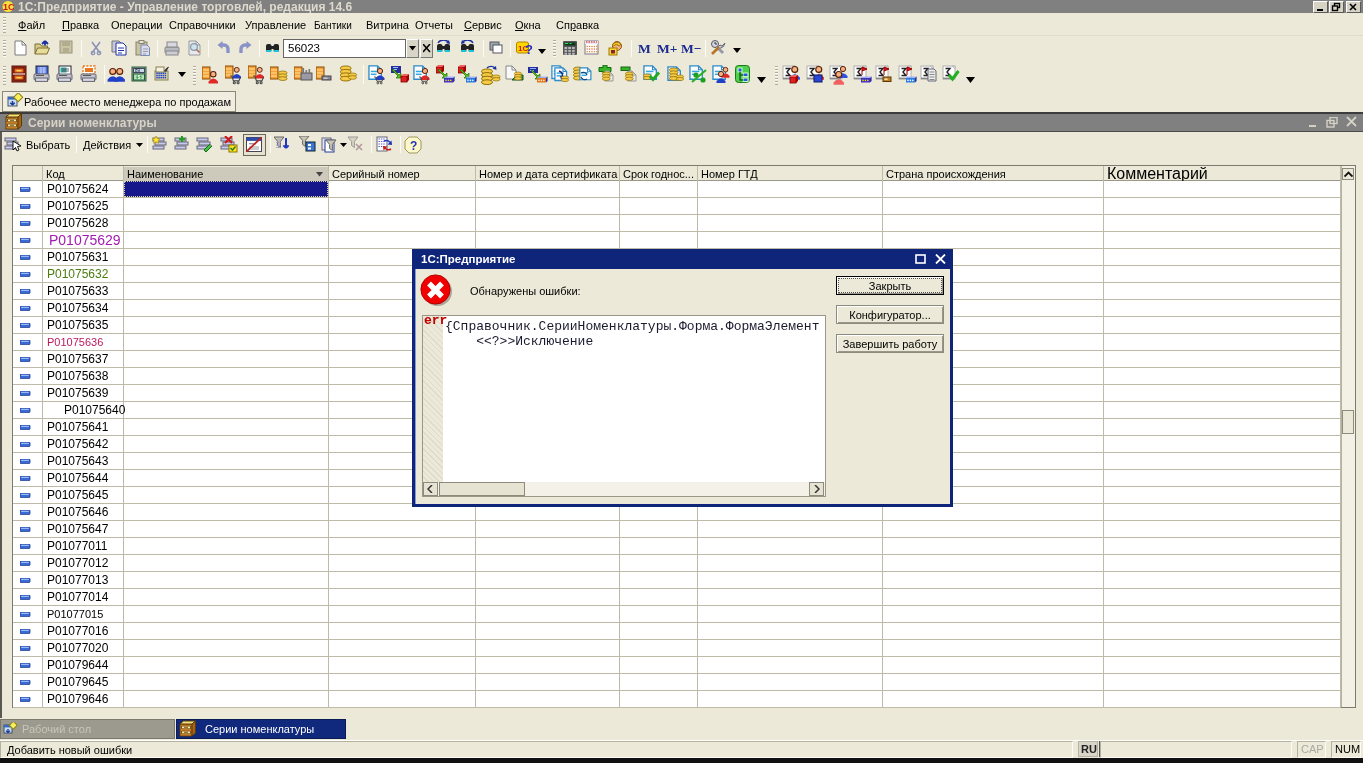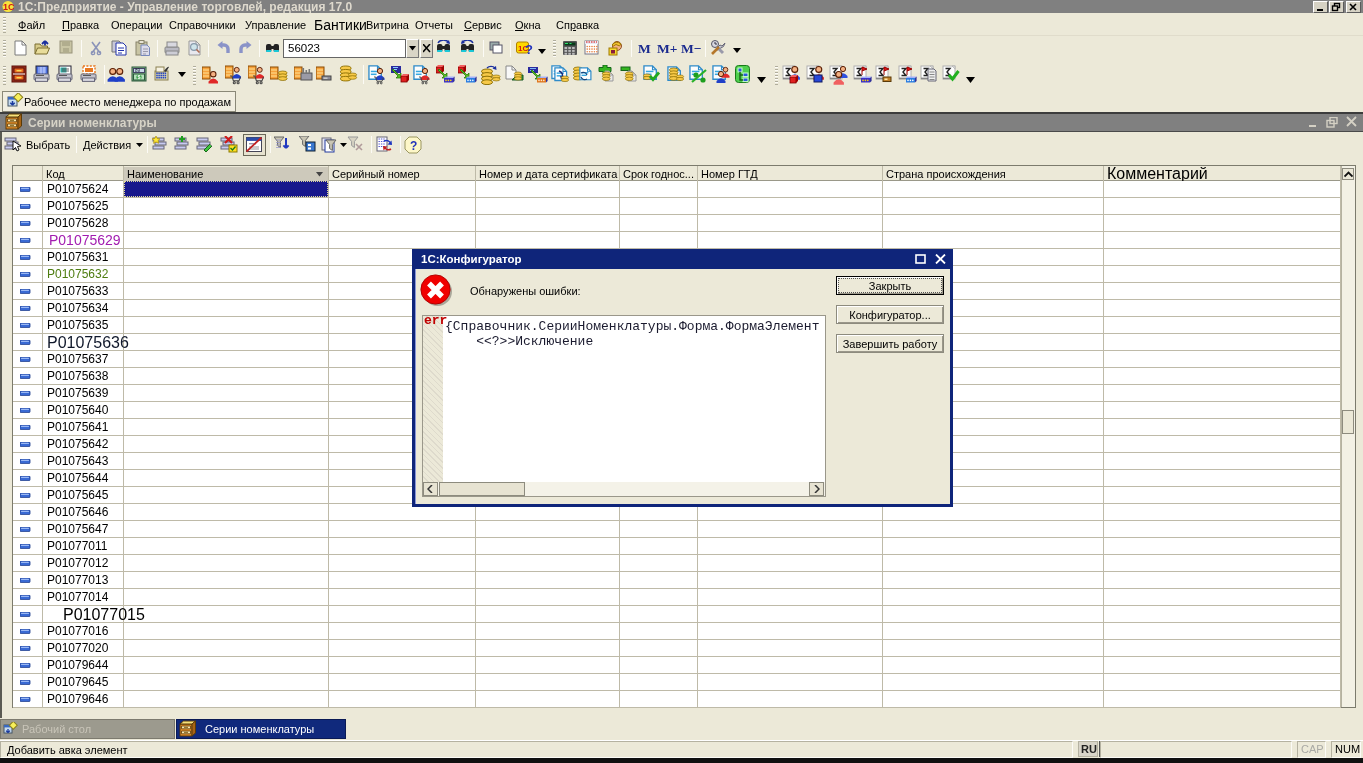--- a/index.html
+++ b/index.html
@@ -3,42 +3,42 @@
 html,body{margin:0;padding:0}body{width:1363px;height:763px;overflow:hidden;background:#ece9d8;font-family:"Liberation Sans",sans-serif;position:relative}
 div,span{box-sizing:border-box}
 .sep{position:absolute;width:1px;background:#b8b5a4;border-right:1px solid #fcfbf6}
 .grip{position:absolute;width:3px;background-image:repeating-linear-gradient(#b0ad9c 0 1px,#fdfcf8 1px 2px, #ece9d8 2px 3px)}
 </style></head><body>
 <div style="position:absolute;left:0;top:0;width:1363px;height:13px;background:#808080"></div>
 <svg style="position:absolute;left:2px;top:1px" width="12" height="11">
     <circle cx="6" cy="5.5" r="5.5" fill="#f7e23c"></circle>
     <text x="1" y="9" font-size="9" font-weight="bold" fill="#d01818">1C</text>
   </svg>
-<div style="position:absolute;left:18px;top:0px;width:800px;height:13px;color:#ded9cd;font-size:12px;font-weight:bold;line-height:14px">1С:Предприятие - Управление торговлей, редакция 17.0</div>
+<div style="position:absolute;left:18px;top:0px;width:800px;height:13px;color:#ded9cd;font-size:12px;font-weight:bold;line-height:14px">1С:Предприятие - Управление торговлей, редакция 14.6</div>
 <div style="position:absolute;left:1313px;top:1px;width:15px;height:12px;background:#d6d2c4;border:1px solid;border-color:#fff #5a5a5a #5a5a5a #fff"></div>
 <svg style="position:absolute;left:1314px;top:1px" width="13" height="11">
     <rect x="3" y="8" width="6" height="2" fill="#000"></rect>
   </svg>
 <div style="position:absolute;left:1329px;top:1px;width:15px;height:12px;background:#d6d2c4;border:1px solid;border-color:#fff #5a5a5a #5a5a5a #fff"></div>
 <svg style="position:absolute;left:1330px;top:1px" width="13" height="11">
     <rect x="4.5" y="2.5" width="5" height="4" fill="none" stroke="#000" stroke-width="1.4"></rect>
     <rect x="2.5" y="5" width="5" height="4.5" fill="#d6d2c4" stroke="#000" stroke-width="1.4"></rect>
   </svg>
 <div style="position:absolute;left:1346px;top:1px;width:15px;height:12px;background:#d6d2c4;border:1px solid;border-color:#fff #5a5a5a #5a5a5a #fff"></div>
 <svg style="position:absolute;left:1347px;top:1px" width="13" height="11">
     <path d="M3 3 L9 9 M9 3 L3 9" stroke="#000" stroke-width="1.6"></path>
   </svg>
 <div style="position:absolute;left:0;top:13px;width:1363px;height:23px;background:#ece9d8;border-bottom:1px solid #e0dccb"></div>
 <div class="grip" style="left:3px;top:17px;height:16px"></div>
 <div style="position:absolute;left:18px;top:18px;height:16px;font-size:11px;color:#000;line-height:15px"><u>Ф</u>айл</div>
 <div style="position:absolute;left:62px;top:18px;height:16px;font-size:11px;color:#000;line-height:15px"><u>П</u>равка</div>
 <div style="position:absolute;left:111px;top:18px;height:16px;font-size:11px;color:#000;line-height:15px">Операции</div>
 <div style="position:absolute;left:169px;top:18px;height:16px;font-size:11px;color:#000;line-height:15px">Справочники</div>
 <div style="position:absolute;left:245px;top:18px;height:16px;font-size:11px;color:#000;line-height:15px">Управление</div>
-<div style="position:absolute;left:314px;top:18px;height:16px;font-size:14px;color:#000;line-height:15px">Бантики</div>
+<div style="position:absolute;left:314px;top:18px;height:16px;font-size:10px;color:#000;line-height:15px">Бантики</div>
 <div style="position:absolute;left:366px;top:18px;height:16px;font-size:11px;color:#000;line-height:15px">Витрина</div>
 <div style="position:absolute;left:415px;top:18px;height:16px;font-size:11px;color:#000;line-height:15px">Отчеты</div>
 <div style="position:absolute;left:464px;top:18px;height:16px;font-size:11px;color:#000;line-height:15px"><u>С</u>ервис</div>
 <div style="position:absolute;left:515px;top:18px;height:16px;font-size:11px;color:#000;line-height:15px"><u>О</u>кна</div>
 <div style="position:absolute;left:556px;top:18px;height:16px;font-size:11px;color:#000;line-height:15px">Сп<u>р</u>авка</div>
 <div style="position:absolute;left:0;top:36px;width:1363px;height:25px;background:#ece9d8"></div>
 <div class="grip" style="left:3px;top:40px;height:18px"></div>
 <svg style="position:absolute;left:13px;top:40px" width="16" height="17">
     <path d="M2 1 h7 l4 4 v10 h-11 z" fill="#fff" stroke="#7a7a7a" stroke-width="1"></path>
     <path d="M9 1 v4 h4" fill="none" stroke="#7a7a7a" stroke-width="1"></path>
@@ -911,21 +911,21 @@
     <rect x="0" y="0" width="10" height="4.6" rx="1" fill="#3a6ad4" stroke="#1a3a8a" stroke-width="0.8"></rect>
     <rect x="1" y="0.8" width="8" height="1.2" rx="0.6" fill="#9ab8f4"></rect>
   </svg>
 <div style="position:absolute;left:13px;top:333px;width:1328px;height:1px;background:#bebaa8"></div>
 <div style="position:absolute;left:47px;top:318px;height:15px;font-size:12px;color:#000;line-height:15px">P01075635</div>
 <svg style="position:absolute;left:20px;top:323px" width="11" height="5">
     <rect x="0" y="0" width="10" height="4.6" rx="1" fill="#3a6ad4" stroke="#1a3a8a" stroke-width="0.8"></rect>
     <rect x="1" y="0.8" width="8" height="1.2" rx="0.6" fill="#9ab8f4"></rect>
   </svg>
 <div style="position:absolute;left:13px;top:350px;width:1328px;height:1px;background:#bebaa8"></div>
-<div style="position:absolute;left:47px;top:335px;height:15px;font-size:16px;color:#0f172a;line-height:15px">P01075636</div>
+<div style="position:absolute;left:47px;top:335px;height:15px;font-size:11px;color:#be185d;line-height:15px">P01075636</div>
 <svg style="position:absolute;left:20px;top:340px" width="11" height="5">
     <rect x="0" y="0" width="10" height="4.6" rx="1" fill="#3a6ad4" stroke="#1a3a8a" stroke-width="0.8"></rect>
     <rect x="1" y="0.8" width="8" height="1.2" rx="0.6" fill="#9ab8f4"></rect>
   </svg>
 <div style="position:absolute;left:13px;top:367px;width:1328px;height:1px;background:#bebaa8"></div>
 <div style="position:absolute;left:47px;top:352px;height:15px;font-size:12px;color:#000;line-height:15px">P01075637</div>
 <svg style="position:absolute;left:20px;top:357px" width="11" height="5">
     <rect x="0" y="0" width="10" height="4.6" rx="1" fill="#3a6ad4" stroke="#1a3a8a" stroke-width="0.8"></rect>
     <rect x="1" y="0.8" width="8" height="1.2" rx="0.6" fill="#9ab8f4"></rect>
   </svg>
@@ -935,21 +935,21 @@
     <rect x="0" y="0" width="10" height="4.6" rx="1" fill="#3a6ad4" stroke="#1a3a8a" stroke-width="0.8"></rect>
     <rect x="1" y="0.8" width="8" height="1.2" rx="0.6" fill="#9ab8f4"></rect>
   </svg>
 <div style="position:absolute;left:13px;top:401px;width:1328px;height:1px;background:#bebaa8"></div>
 <div style="position:absolute;left:47px;top:386px;height:15px;font-size:12px;color:#000;line-height:15px">P01075639</div>
 <svg style="position:absolute;left:20px;top:391px" width="11" height="5">
     <rect x="0" y="0" width="10" height="4.6" rx="1" fill="#3a6ad4" stroke="#1a3a8a" stroke-width="0.8"></rect>
     <rect x="1" y="0.8" width="8" height="1.2" rx="0.6" fill="#9ab8f4"></rect>
   </svg>
 <div style="position:absolute;left:13px;top:418px;width:1328px;height:1px;background:#bebaa8"></div>
-<div style="position:absolute;left:47px;top:403px;height:15px;font-size:12px;color:#000;line-height:15px">P01075640</div>
+<div style="position:absolute;left:64px;top:403px;height:15px;font-size:12px;color:#000;line-height:15px">P01075640</div>
 <svg style="position:absolute;left:20px;top:408px" width="11" height="5">
     <rect x="0" y="0" width="10" height="4.6" rx="1" fill="#3a6ad4" stroke="#1a3a8a" stroke-width="0.8"></rect>
     <rect x="1" y="0.8" width="8" height="1.2" rx="0.6" fill="#9ab8f4"></rect>
   </svg>
 <div style="position:absolute;left:13px;top:435px;width:1328px;height:1px;background:#bebaa8"></div>
 <div style="position:absolute;left:47px;top:420px;height:15px;font-size:12px;color:#000;line-height:15px">P01075641</div>
 <svg style="position:absolute;left:20px;top:425px" width="11" height="5">
     <rect x="0" y="0" width="10" height="4.6" rx="1" fill="#3a6ad4" stroke="#1a3a8a" stroke-width="0.8"></rect>
     <rect x="1" y="0.8" width="8" height="1.2" rx="0.6" fill="#9ab8f4"></rect>
   </svg>
@@ -1007,21 +1007,21 @@
     <rect x="0" y="0" width="10" height="4.6" rx="1" fill="#3a6ad4" stroke="#1a3a8a" stroke-width="0.8"></rect>
     <rect x="1" y="0.8" width="8" height="1.2" rx="0.6" fill="#9ab8f4"></rect>
   </svg>
 <div style="position:absolute;left:13px;top:605px;width:1328px;height:1px;background:#bebaa8"></div>
 <div style="position:absolute;left:47px;top:590px;height:15px;font-size:12px;color:#000;line-height:15px">P01077014</div>
 <svg style="position:absolute;left:20px;top:595px" width="11" height="5">
     <rect x="0" y="0" width="10" height="4.6" rx="1" fill="#3a6ad4" stroke="#1a3a8a" stroke-width="0.8"></rect>
     <rect x="1" y="0.8" width="8" height="1.2" rx="0.6" fill="#9ab8f4"></rect>
   </svg>
 <div style="position:absolute;left:13px;top:622px;width:1328px;height:1px;background:#bebaa8"></div>
-<div style="position:absolute;left:63px;top:607px;height:15px;font-size:16px;color:#000;line-height:15px">P01077015</div>
+<div style="position:absolute;left:47px;top:607px;height:15px;font-size:11px;color:#000;line-height:15px">P01077015</div>
 <svg style="position:absolute;left:20px;top:612px" width="11" height="5">
     <rect x="0" y="0" width="10" height="4.6" rx="1" fill="#3a6ad4" stroke="#1a3a8a" stroke-width="0.8"></rect>
     <rect x="1" y="0.8" width="8" height="1.2" rx="0.6" fill="#9ab8f4"></rect>
   </svg>
 <div style="position:absolute;left:13px;top:639px;width:1328px;height:1px;background:#bebaa8"></div>
 <div style="position:absolute;left:47px;top:624px;height:15px;font-size:12px;color:#000;line-height:15px">P01077016</div>
 <svg style="position:absolute;left:20px;top:629px" width="11" height="5">
     <rect x="0" y="0" width="10" height="4.6" rx="1" fill="#3a6ad4" stroke="#1a3a8a" stroke-width="0.8"></rect>
     <rect x="1" y="0.8" width="8" height="1.2" rx="0.6" fill="#9ab8f4"></rect>
   </svg>
@@ -1070,33 +1070,33 @@
     <rect x="1" y="4" width="12" height="12" fill="#e8922c" stroke="#5a3a08"></rect>
     <path d="M1 4 l3.5 -3 h12 l-3.5 3 z" fill="#f7e27a" stroke="#5a3a08"></path>
     <path d="M13 16 l3.5 -3 v-12 l-3.5 3 z" fill="#a86414" stroke="#5a3a08"></path>
     <path d="M2.5 6 h9 v2.8 h-9 z M2.5 11 h9 v2.8 h-9 z" fill="#fae7b0" stroke="#5a3a08" stroke-width="0.8"></path>
     <rect x="5" y="6.8" width="4" height="1" fill="#7a5a10"></rect>
     <rect x="5" y="11.8" width="4" height="1" fill="#7a5a10"></rect>
   </svg>
 <div style="position:absolute;left:205px;top:722px;height:15px;font-size:11px;color:#fff;line-height:15px">Серии номенклатуры</div>
 <div style="position:absolute;left:0;top:740px;width:1363px;height:18px;background:#ece9d8;border-top:1px solid #fff"></div>
 <div style="position:absolute;left:0;top:741px;width:1073px;height:17px;border:1px solid;border-color:#b5b2a1 #fcfbf6 #fcfbf6 #b5b2a1"></div>
-<div style="position:absolute;left:7px;top:743px;height:14px;font-size:11px;color:#000;line-height:14px">Добавить авка элемент</div>
+<div style="position:absolute;left:7px;top:743px;height:14px;font-size:11px;color:#000;line-height:14px">Добавить новый ошибки</div>
 <div style="position:absolute;left:1078px;top:741px;width:20px;height:16px;background:#d9d5c9;border:1px solid #b5b2a1"></div>
 <div style="position:absolute;left:1081px;top:743px;height:13px;font-size:11px;font-weight:bold;color:#222;line-height:13px">RU</div>
 <div style="position:absolute;left:1099px;top:741px;width:1px;height:16px;background:#555"></div>
 <div style="position:absolute;left:1100px;top:741px;width:192px;height:17px;border:1px solid;border-color:#b5b2a1 #fcfbf6 #fcfbf6 #b5b2a1"></div>
 <div style="position:absolute;left:1297px;top:741px;width:29px;height:17px;border:1px solid;border-color:#b5b2a1 #fcfbf6 #fcfbf6 #b5b2a1"></div>
 <div style="position:absolute;left:1301px;top:743px;height:13px;font-size:11px;color:#a9a9a4;line-height:13px">CAP</div>
 <div style="position:absolute;left:1331px;top:741px;width:30px;height:17px;border:1px solid;border-color:#b5b2a1 #fcfbf6 #fcfbf6 #b5b2a1"></div>
 <div style="position:absolute;left:1335px;top:743px;height:30px;font-size:11px;color:#000;line-height:13px">NUM</div>
 <div style="position:absolute;left:0;top:758px;width:1363px;height:5px;background:#101010"></div>
 <div style="position:absolute;left:412px;top:249px;width:541px;height:258px;background:#ece9d8;border:3px solid #0f257a;box-shadow:inset 1px 1px 0 #8a96d8"></div>
 <div style="position:absolute;left:412px;top:249px;width:541px;height:20px;background:#0f257a"></div>
-<div style="position:absolute;left:421px;top:252px;height:14px;font-size:11.5px;font-weight:bold;color:#fff;line-height:14px">1С:Конфигуратор</div>
+<div style="position:absolute;left:421px;top:252px;height:14px;font-size:11.5px;font-weight:bold;color:#fff;line-height:14px">1С:Предприятие</div>
 <svg style="position:absolute;left:915px;top:254px" width="11" height="10">
     <rect x="1" y="1" width="9" height="8" fill="none" stroke="#fff" stroke-width="1.6"></rect>
   </svg>
 <svg style="position:absolute;left:935px;top:254px" width="11" height="10">
     <path d="M1 0.5 L10 9.5 M10 0.5 L1 9.5" stroke="#fff" stroke-width="1.8"></path>
   </svg>
 <svg style="position:absolute;left:420px;top:274px" width="36" height="36">
     <circle cx="17.5" cy="17.5" r="14.5" fill="#aaa89b"></circle>
     <circle cx="15.5" cy="15.5" r="14.6" fill="#f00000" stroke="#b40000" stroke-width="1"></circle>
     <path d="M9 9.5 L22 22.5 M22 9.5 L9 22.5" stroke="#fff" stroke-width="5.4" stroke-linecap="butt"></path>

